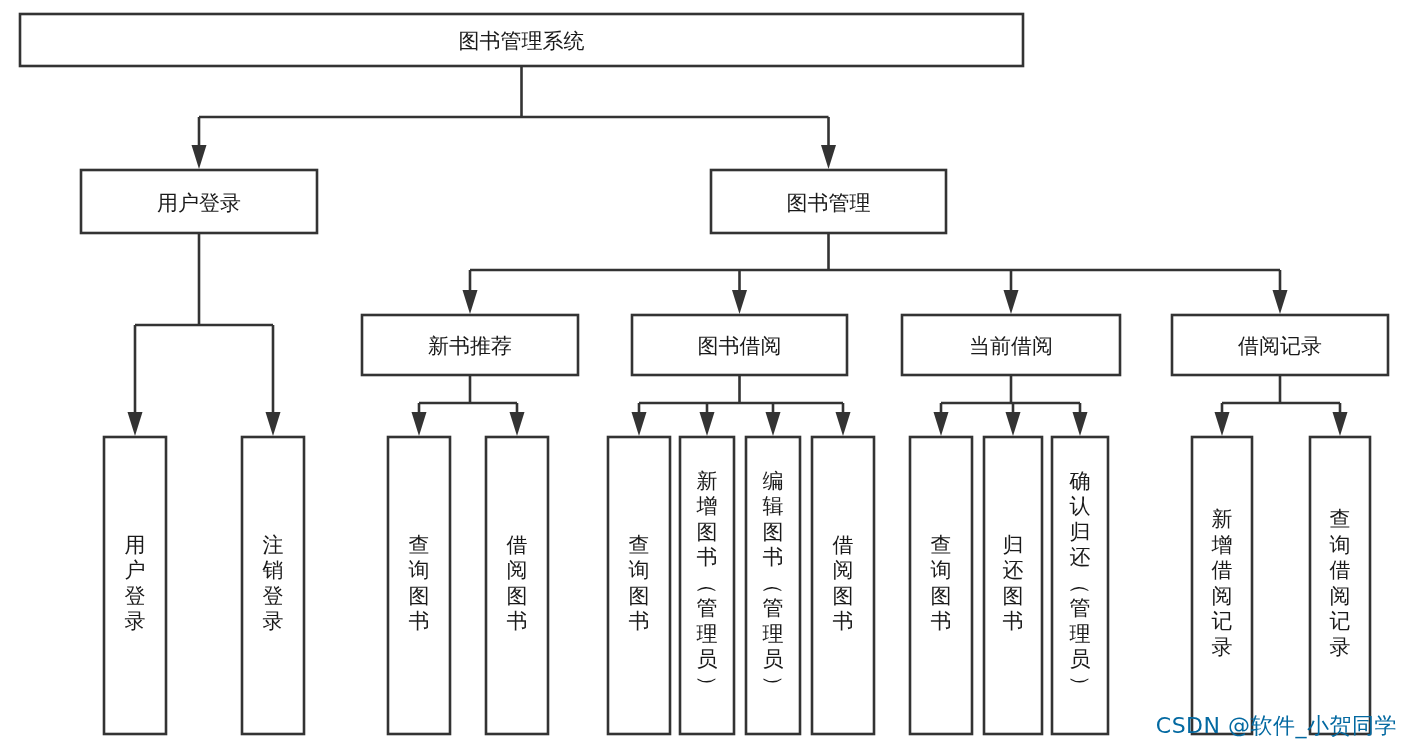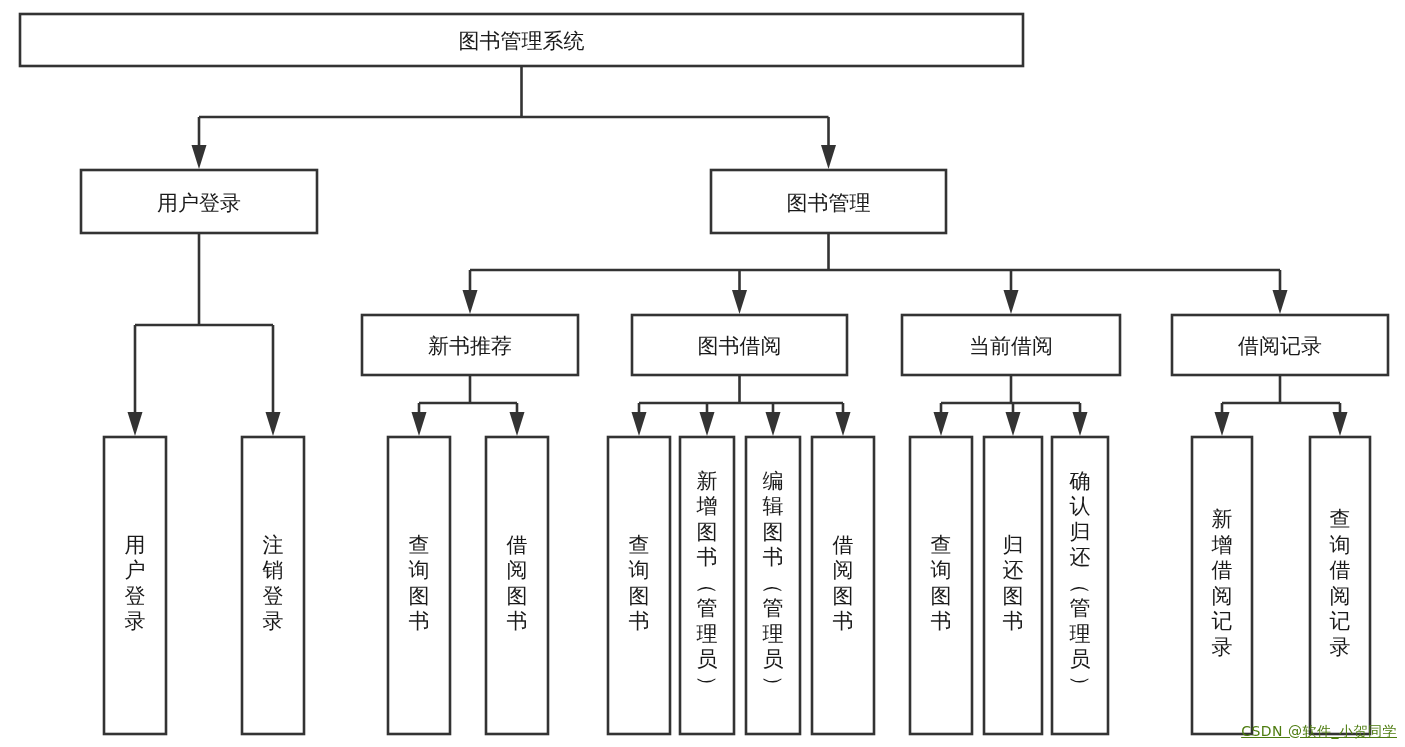--- a/index.html
+++ b/index.html
@@ -50,26 +50,25 @@
     font-family: "DejaVu Sans", "Liberation Sans", sans-serif;
     fill: #1a1a1a;
     font-size: 21px;
     text-anchor: middle;
   }
   .watermark {
     position: absolute;
     right: 8px;
     bottom: 6px;
     font-family: "DejaVu Sans", "Liberation Sans", sans-serif;
-    font-size: 14px;
-    color: #4d7c0f;
+    font-size: 22px;
+    color: #0369a1;
     letter-spacing: 0.5px;
     white-space: nowrap;
     pointer-events: none;
-    text-decoration: underline;
   }
 </style>
 </head>
 <body>
 
 <div id="diagram-root">
   <svg id="flowchart" viewBox="0 0 1405 747" xmlns="http://www.w3.org/2000/svg">
     <g id="edge-layer">
         <g>
           <path class="connector" d="M 521.5 66 L 521.5 117"></path>

